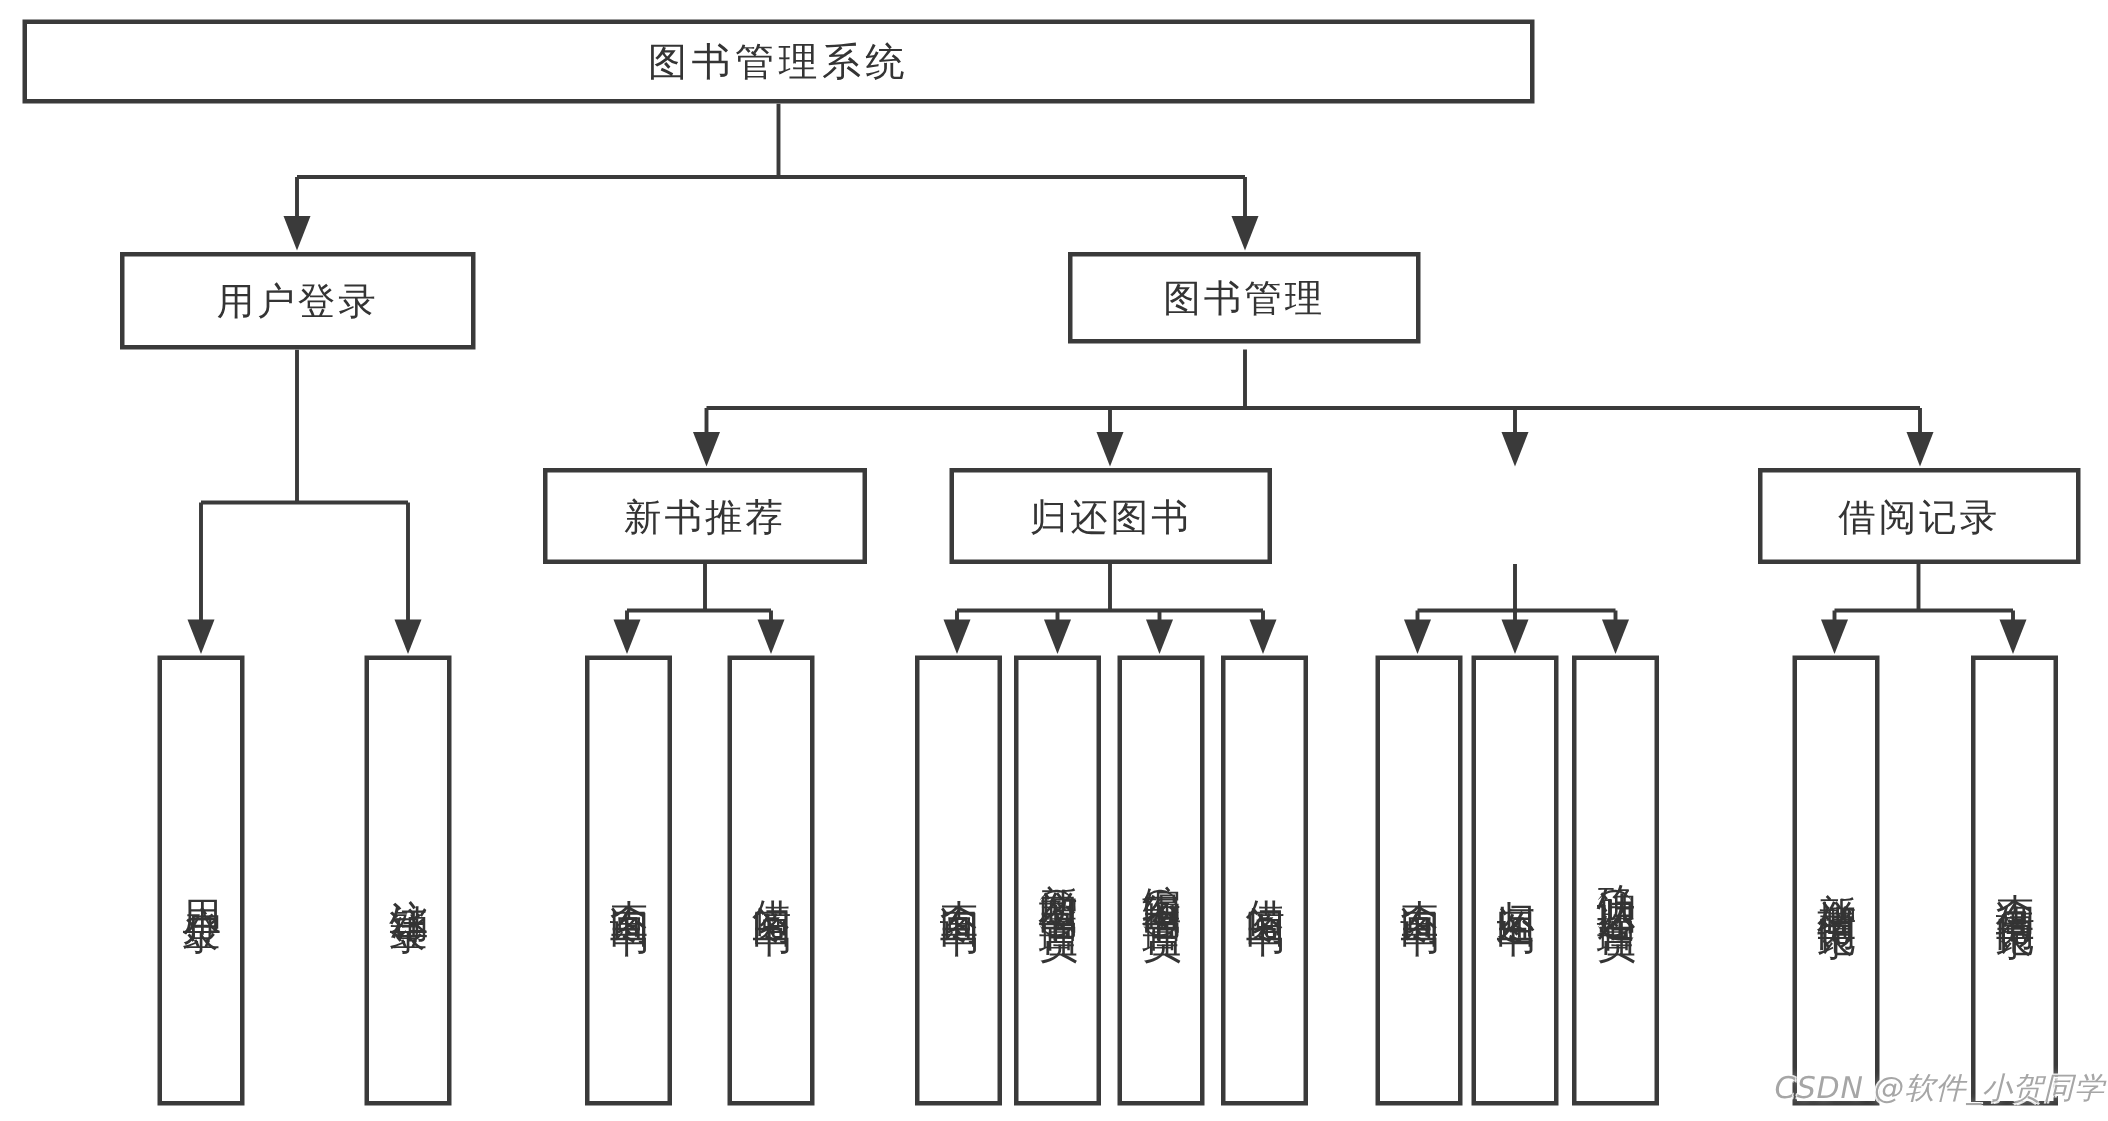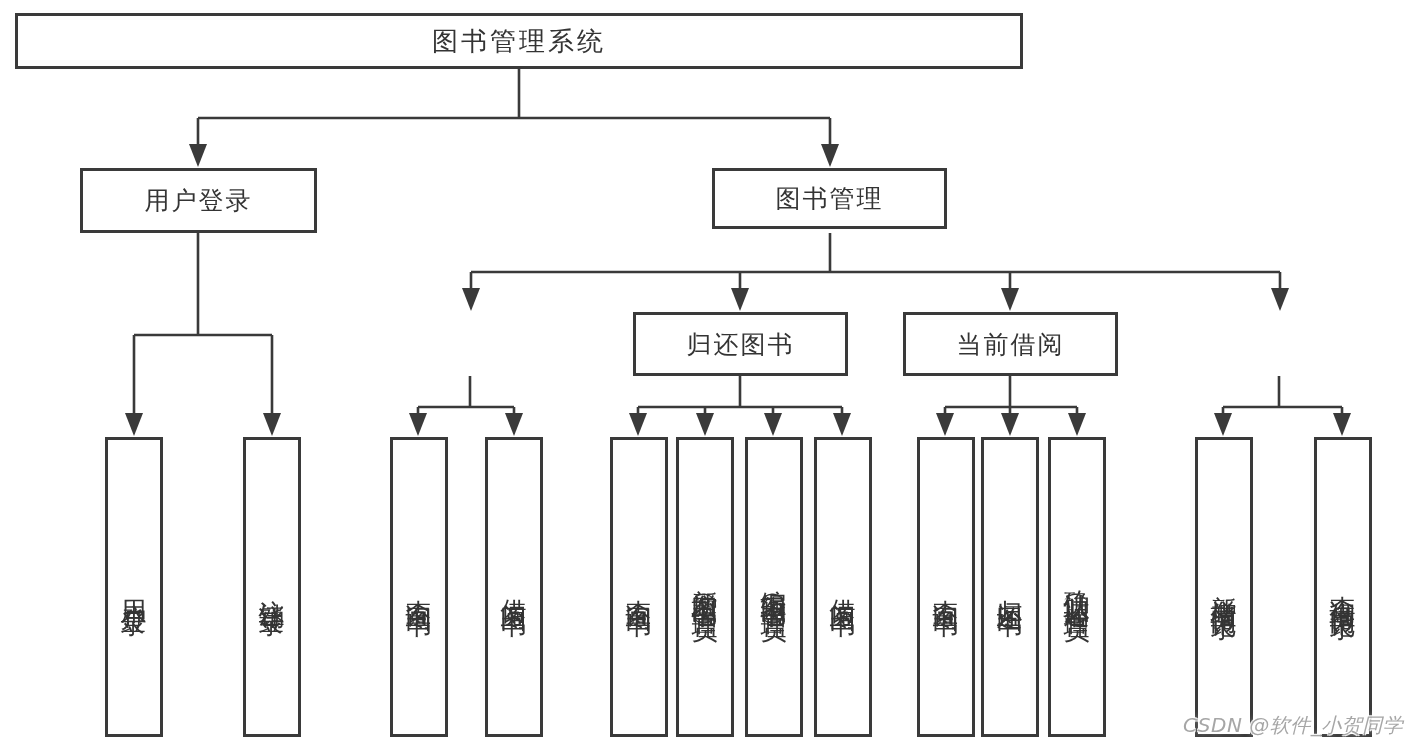--- a/index.html
+++ b/index.html
@@ -88,22 +88,23 @@
       <polygon points="1214,413 1232,413 1223,436"></polygon>
       <polygon points="1333,413 1351,413 1342,436"></polygon>
     </g>
   </svg>
 
   <div class="box h root" style="left:15px;top:13px;width:1008px;height:56px">图书管理系统</div>
 
   <div class="box h" style="left:80px;top:168px;width:237px;height:65px">用户登录</div>
   <div class="box h" style="left:712px;top:168px;width:235px;height:61px">图书管理</div>
 
+  <div class="box h" style="left:362px;top:312px;width:216px;height:64px">新书推荐</div>
   <div class="box h" style="left:633px;top:312px;width:215px;height:64px">归还图书</div>
-  <div class="box h" style="left:903px;top:312px;width:215px;height:64px">当前借阅</div>
+  <div class="box h" style="left:1172px;top:312px;width:215px;height:64px">借阅记录</div>
 
   <div class="box v" style="left:105px;top:437px;width:58px;height:300px">用户登录</div>
   <div class="box v" style="left:243px;top:437px;width:58px;height:300px">注销登录</div>
 
   <div class="box v" style="left:390px;top:437px;width:58px;height:300px">查询图书</div>
   <div class="box v" style="left:485px;top:437px;width:58px;height:300px">借阅图书</div>
 
   <div class="box v" style="left:610px;top:437px;width:58px;height:300px">查询图书</div>
   <div class="box v" style="left:676px;top:437px;width:58px;height:300px">新增图书（管理员）</div>
   <div class="box v" style="left:745px;top:437px;width:58px;height:300px">编辑图书（管理员）</div>

